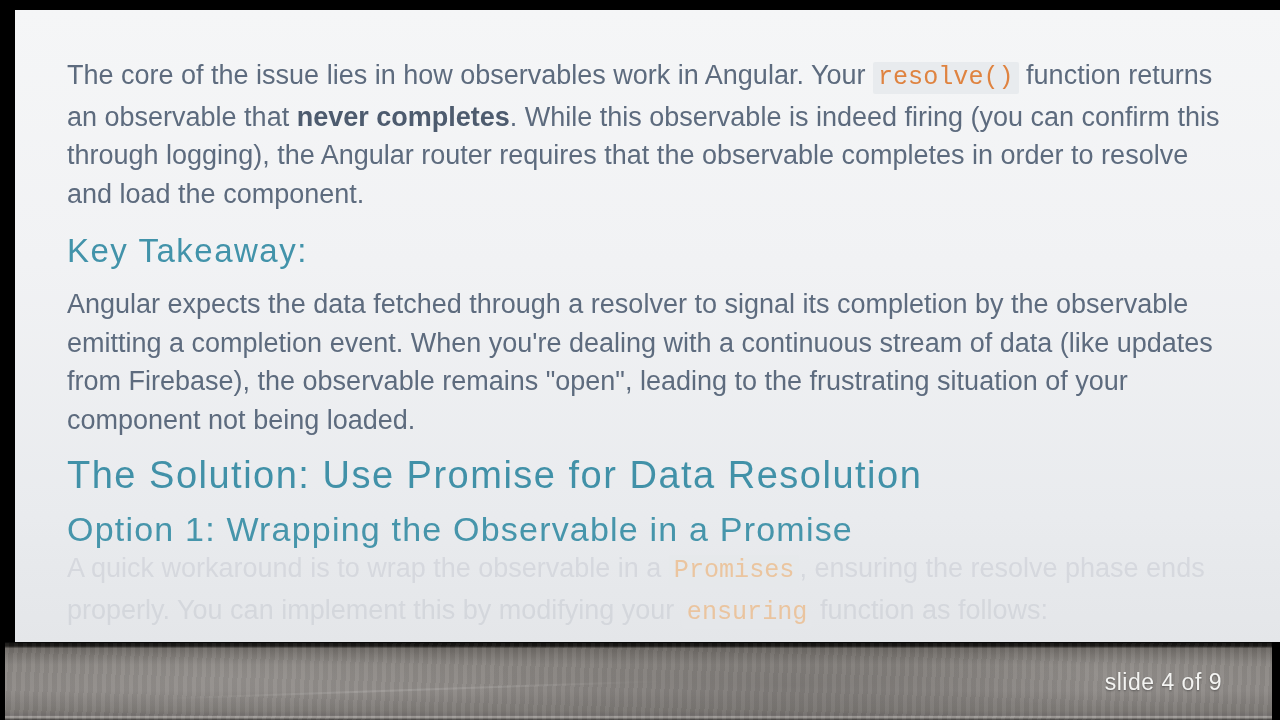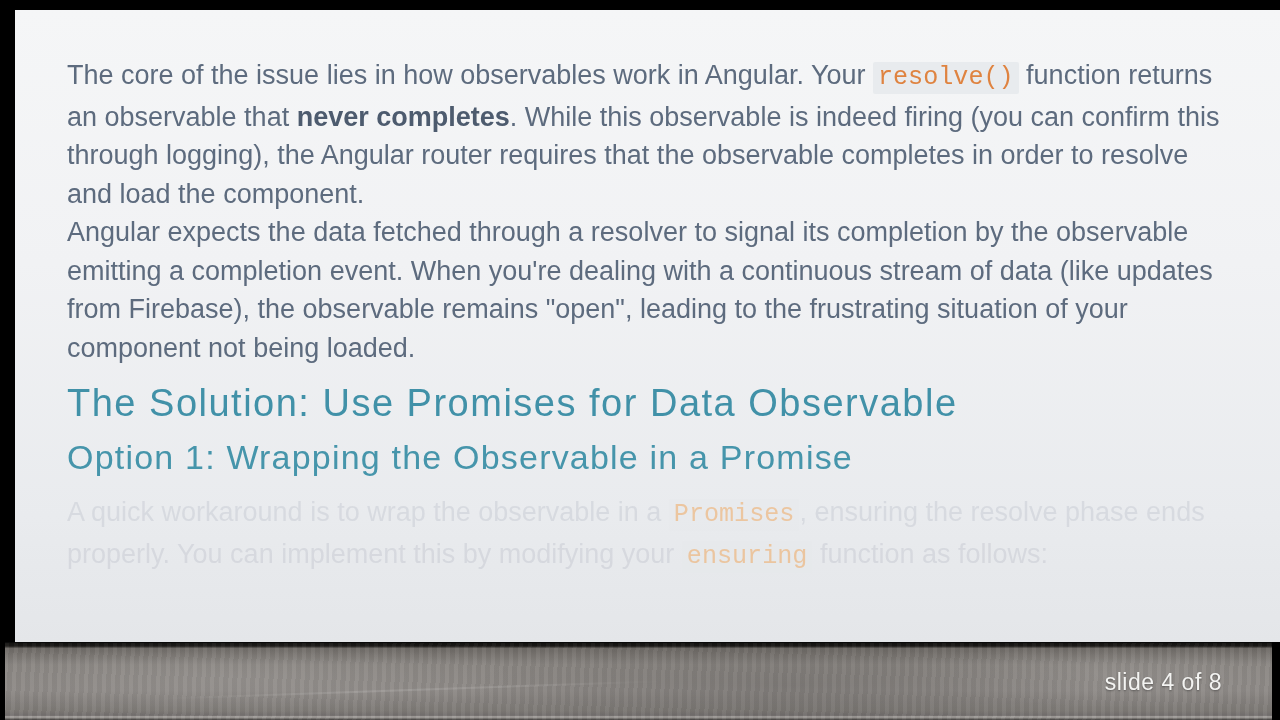--- a/index.html
+++ b/index.html
@@ -58,21 +58,20 @@
     letter-spacing: 1.5px;
     color: #4191a8;
   }
   .h-option {
     margin-top: 12px;
     font-size: 34px;
     line-height: 40px;
     font-weight: 400;
     letter-spacing: 1.2px;
     color: #4695ab;
-    margin-bottom: 16px;
   }
   
   .faded {
     color: rgba(100, 112, 128, 0.13);
   }
   .faded .code-faded {
     font-family: "Liberation Mono", monospace;
     font-size: 0.93em;
     color: rgba(238, 168, 96, 0.55);
     background: rgba(230, 233, 236, 0.4);
@@ -115,29 +114,30 @@
 </style>
 </head>
 <body>
 
 <div class="stage">
 
   <div class="slide">
 
     <p class="body-text"><span>The core of the issue lies in how observables work in Angular. Your </span><span class="code">resolve()</span><span> function returns an observable that </span><b>never completes</b><span>. While this observable is indeed firing (you can confirm this through logging), the Angular router requires that the observable completes in order to resolve and load the component.</span></p>
 
+    <h2 class="h-takeaway">Key Takeaway:</h2>
 
     <p class="body-text">Angular expects the data fetched through a resolver to signal its completion by the observable emitting a completion event. When you're dealing with a continuous stream of data (like updates from Firebase), the observable remains "open", leading to the frustrating situation of your component not being loaded.</p>
 
-    <h1 class="h-solution">The Solution: Use Promises for Data Observable</h1>
+    <h1 class="h-solution">The Solution: Use Promise for Data Resolution</h1>
 
     <h2 class="h-option">Option 1: Wrapping the Observable in a Promise</h2>
 
     <p class="body-text faded"><span>A quick workaround is to wrap the observable in a </span><span class="code-faded">Promises</span><span>, ensuring the resolve phase ends properly. You can implement this by modifying your </span><span class="code-faded">ensuring</span><span> function as follows:</span></p>
 
   </div>
 
   <div class="floor">
     <div class="floor-scratch"></div>
-    <div class="slide-indicator">slide 4 of 8</div>
+    <div class="slide-indicator">slide 4 of 9</div>
   </div>
 
 </div>
 
 </body></html>

